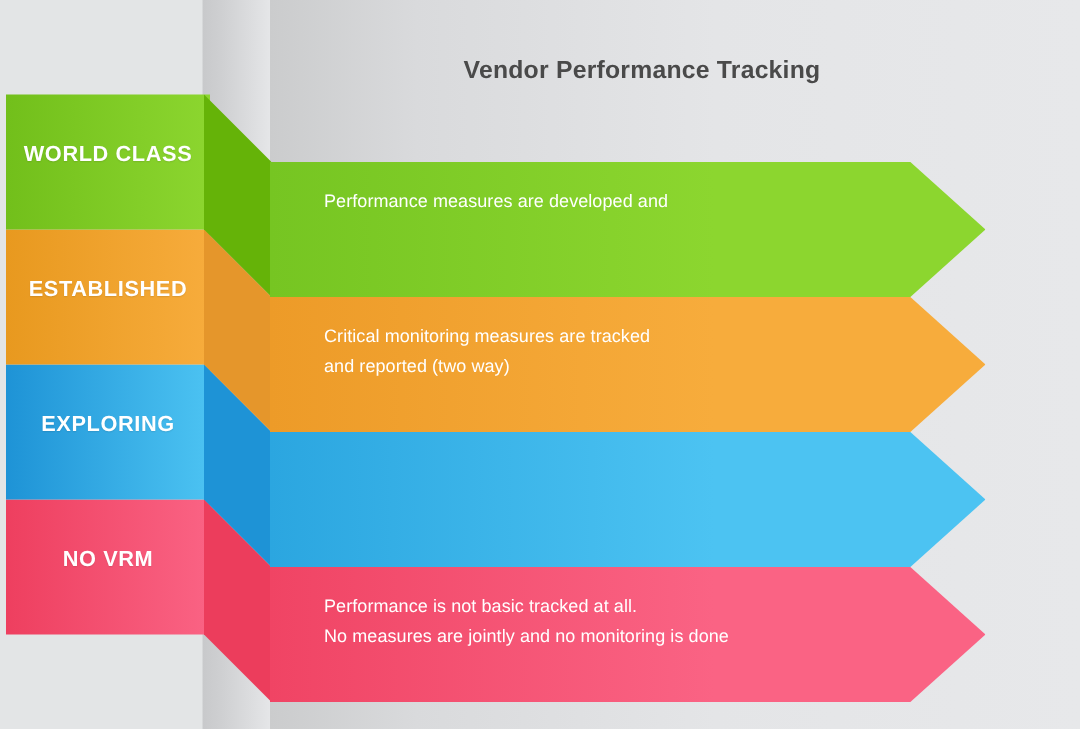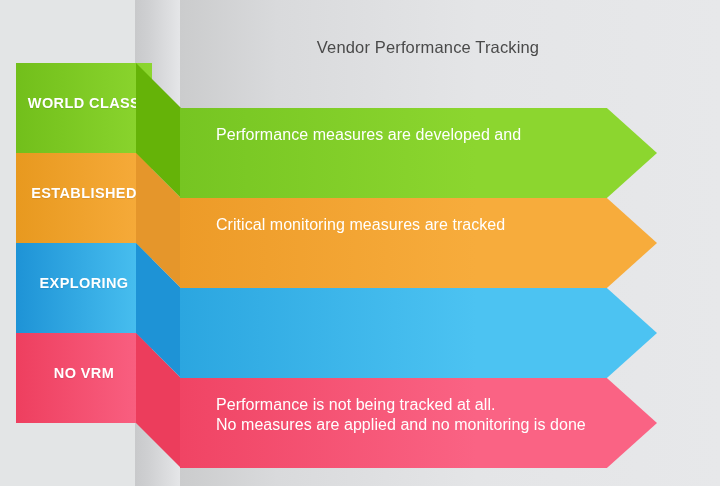--- a/index.html
+++ b/index.html
@@ -43,38 +43,38 @@
   }
 
   
   .title {
     position: absolute;
     left: 180px;
     top: 38px;
     width: 496px;
     text-align: center;
     font-size: 16.5px;
-    font-weight: normal;
+    font-weight: bold;
     color: #4a4a4a;
     letter-spacing: 0.15px;
     white-space: nowrap;
   }
 
   
   .band {
     position: absolute;
     left: 0;
     width: 720px;
     height: 90px;
   }
 
   
   .band .leftblock {
     position: absolute;
-    left: 16px; top: 0;
+    left: 4px; top: 0;
     width: 136px;
     height: 90px;
   }
   .band .leftblock .label {
     position: absolute;
     left: 0;
     top: 32px;
     width: 136px;
     text-align: center;
     color: #ffffff;
@@ -102,21 +102,21 @@
     width: 477px;
     height: 90px;
     clip-path: polygon(0 0, 89.5% 0, 100% 50%, 89.5% 100%, 0 100%);
   }
   .band .arrow .copy {
     position: absolute;
     left: 36px;
     top: 17px;
     width: 400px;
     color: #ffffff;
-    font-size: 16px;
+    font-size: 12px;
     line-height: 19.5px;
     letter-spacing: 0.05px;
   }
   .band .arrow .copy .ln { display: block; white-space: nowrap; }
 
   
   #band-0 { top: 63px; }
   #band-1 { top: 153px; }
   #band-2 { top: 243px; }
   #band-3 { top: 333px; }
@@ -155,20 +155,21 @@
   <div class="band" id="band-1">
     <div class="leftblock" style="background: linear-gradient(to right, rgb(232, 153, 31) 0%, rgb(247, 172, 60) 100%);">
       <span class="label">ESTABLISHED</span>
     </div>
     <svg class="fold" viewBox="0 0 45 135" preserveAspectRatio="none">
       <polygon points="0,0 45,45 45,135 0,90" fill="#e5962b"></polygon>
     </svg>
     <div class="arrow" style="background: linear-gradient(to right, rgb(237, 155, 40) 0%, rgb(247, 172, 60) 62%, rgb(247, 172, 60) 100%);">
       <div class="copy">
         <span class="ln">Critical monitoring measures are tracked</span>
+        <span class="ln">and reported (two way)</span>
       </div>
     </div>
   </div>
 
   <div class="band" id="band-2">
     <div class="leftblock" style="background: linear-gradient(to right, rgb(30, 147, 214) 0%, rgb(76, 195, 242) 100%);">
       <span class="label">EXPLORING</span>
     </div>
     <svg class="fold" viewBox="0 0 45 135" preserveAspectRatio="none">
       <polygon points="0,0 45,45 45,135 0,90" fill="#1e93d6"></polygon>
@@ -181,19 +182,19 @@
 
   <div class="band" id="band-3">
     <div class="leftblock" style="background: linear-gradient(to right, rgb(238, 63, 95) 0%, rgb(250, 99, 132) 100%);">
       <span class="label">NO VRM</span>
     </div>
     <svg class="fold" viewBox="0 0 45 135" preserveAspectRatio="none">
       <polygon points="0,0 45,45 45,135 0,90" fill="#ec3d5c"></polygon>
     </svg>
     <div class="arrow" style="background: linear-gradient(to right, rgb(240, 68, 100) 0%, rgb(250, 99, 132) 62%, rgb(250, 99, 132) 100%);">
       <div class="copy">
-        <span class="ln">Performance is not being tracked at all.</span>
-        <span class="ln">No measures are applied and no monitoring is done</span>
+        <span class="ln">Performance is not basic tracked at all.</span>
+        <span class="ln">No measures are jointly and no monitoring is done</span>
       </div>
     </div>
   </div>
 
 </div>
 
 </body></html>

